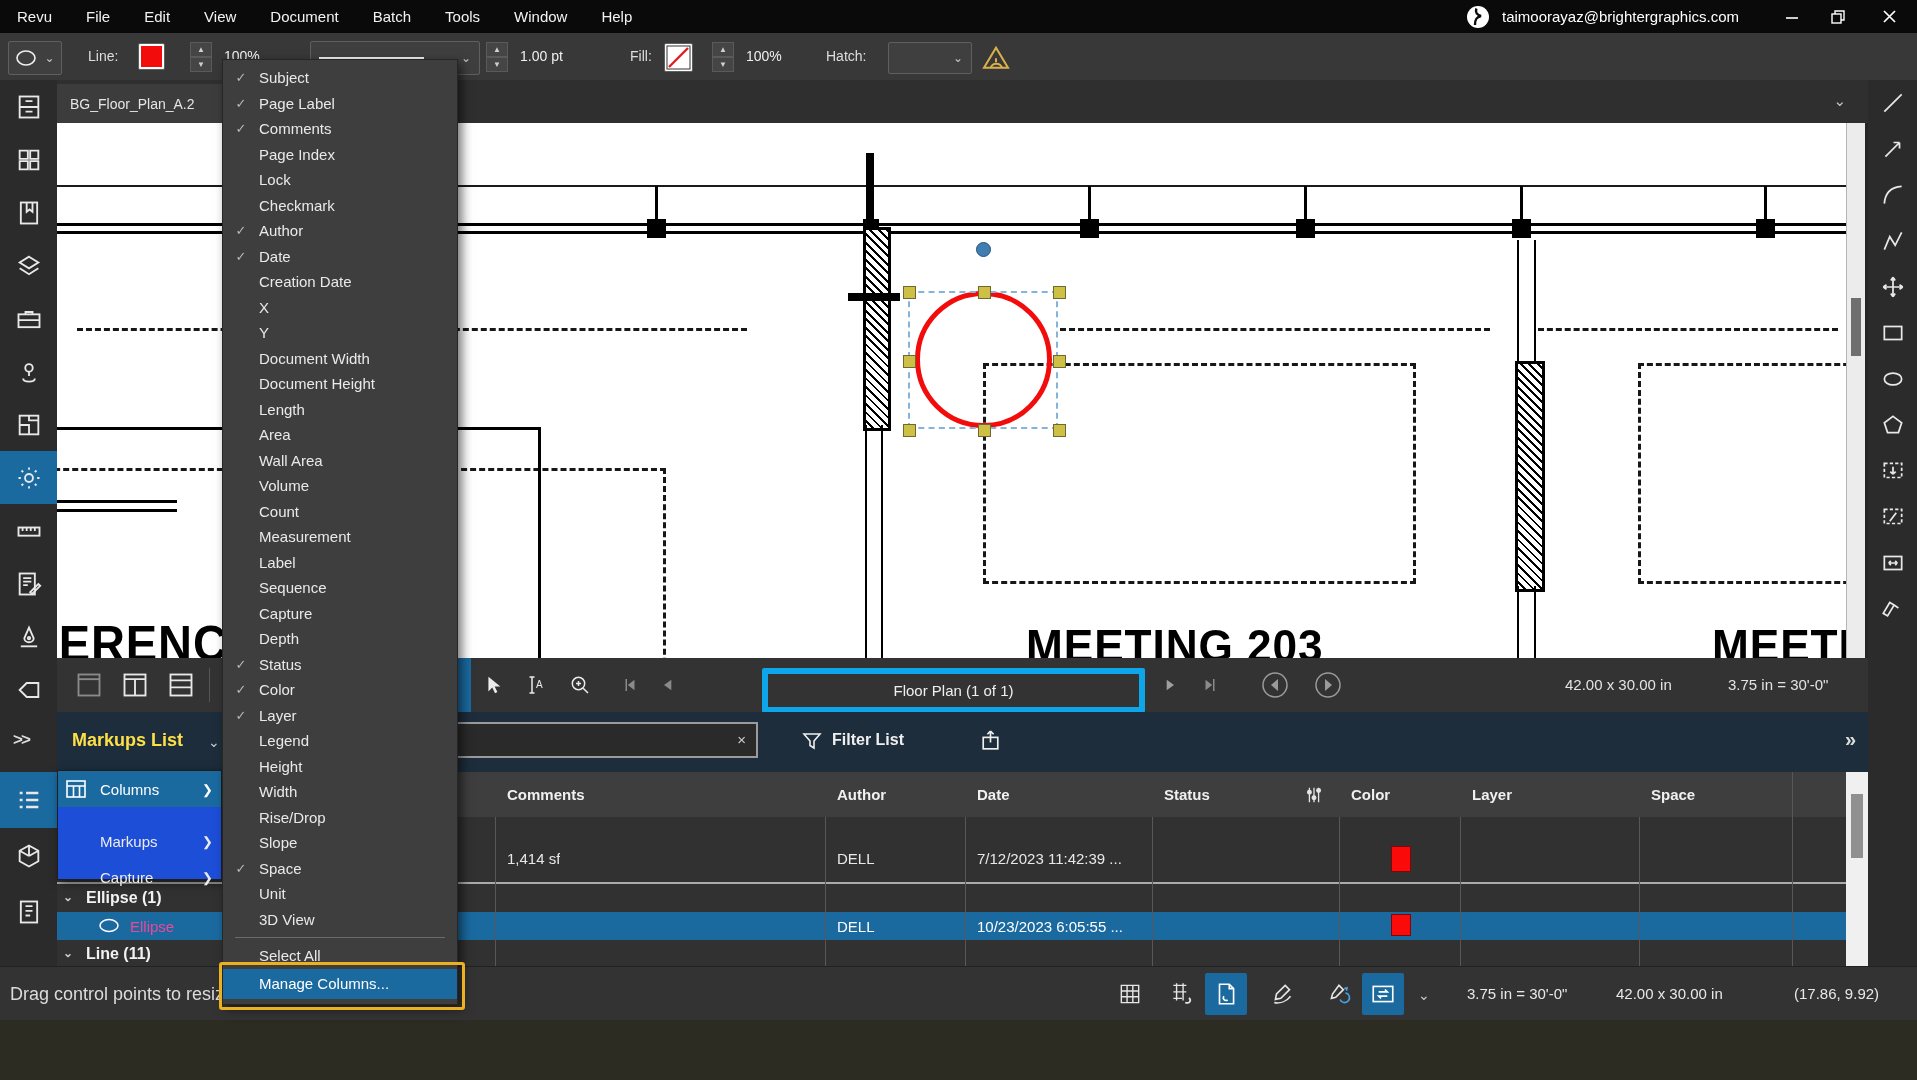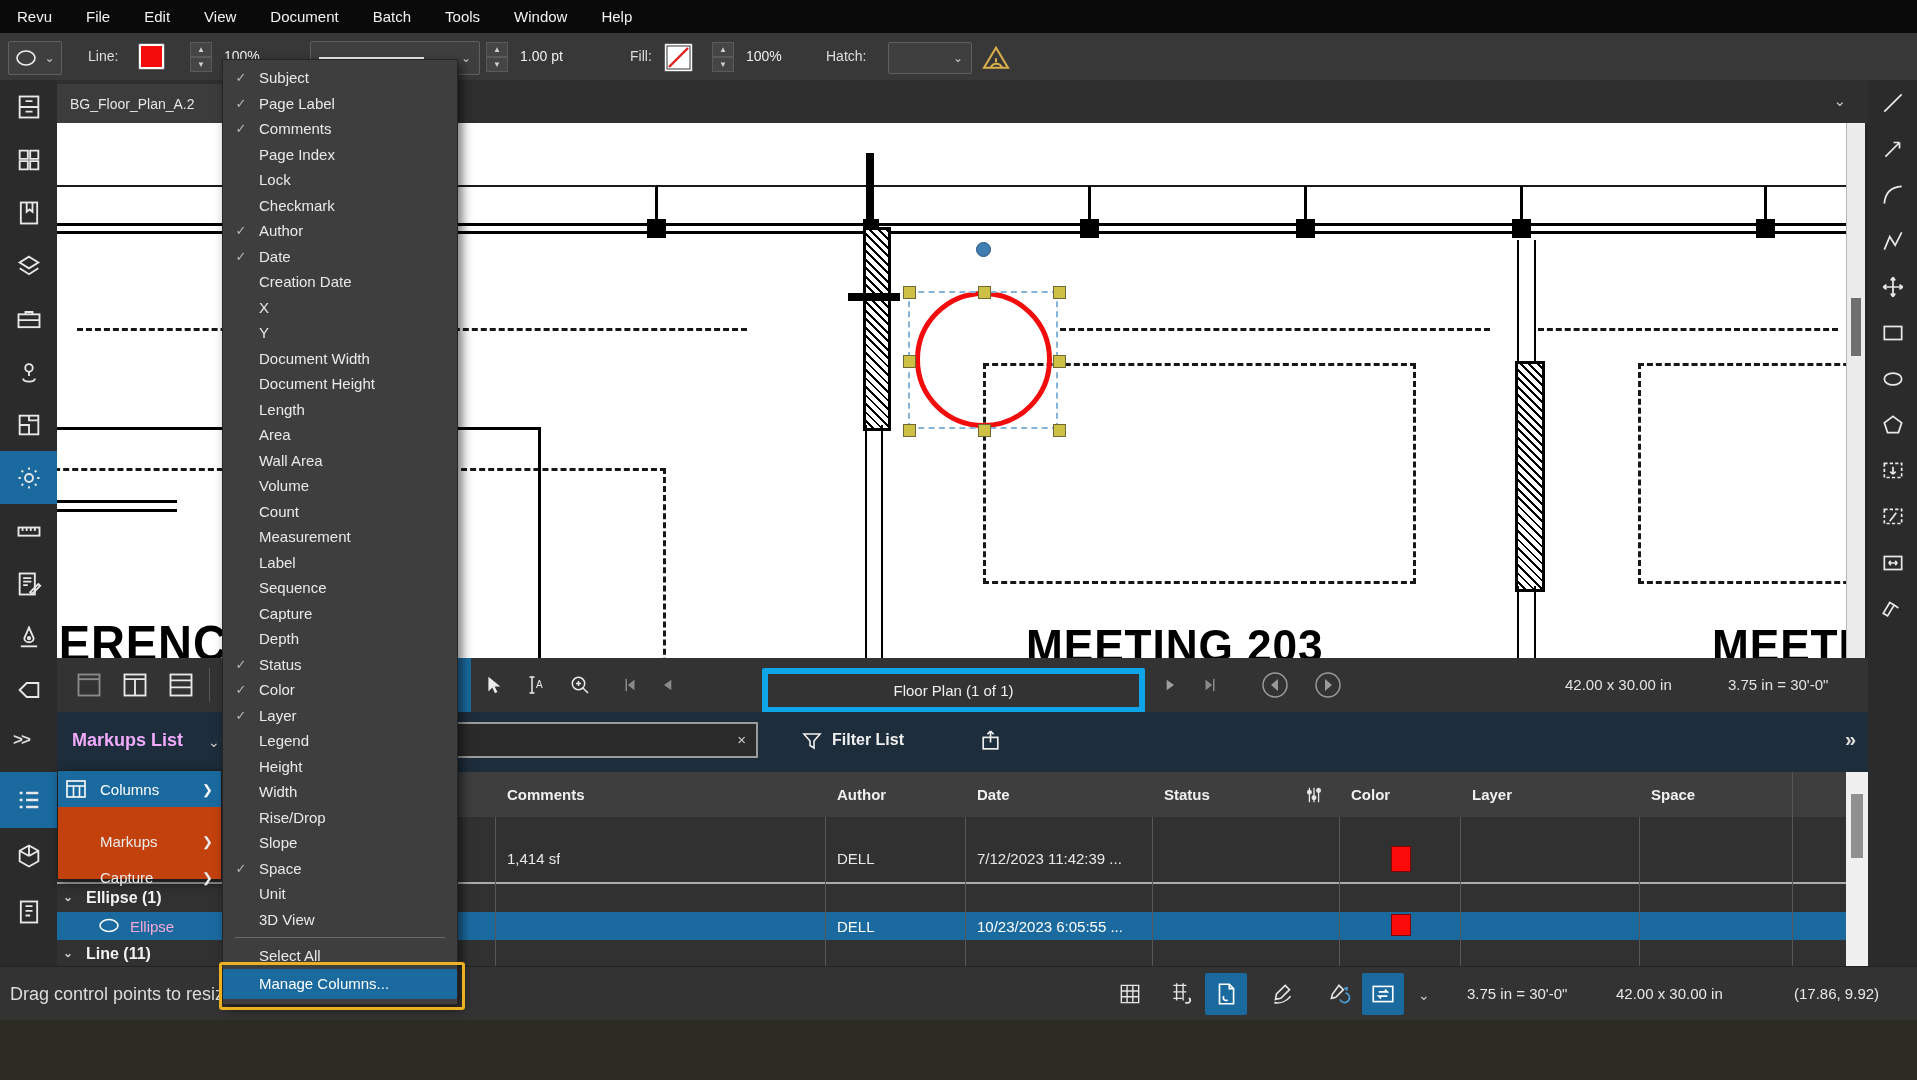--- a/index.html
+++ b/index.html
@@ -41,21 +41,21 @@
   .pane-ic{position:absolute;top:13px;width:28px;height:28px;}
   
   #mheader{left:0;top:712px;width:1917px;height:60px;background:#1e2d3b;}
   #mtable-bg{left:57px;top:772px;width:1789px;height:194px;background:#313131;}
   .th-cell{position:absolute;top:0;height:45px;display:flex;align-items:center;padding-left:12px;font-weight:bold;font-size:15px;color:#f0f0f0;box-sizing:border-box;}
   .col-sep{position:absolute;top:772px;width:1px;height:194px;background:#575757;}
   .cell-text{position:absolute;font-size:15px;color:#e8e8e8;white-space:nowrap;overflow:hidden;}
   .swatch{position:absolute;width:18px;height:24px;background:#fb0a0a;border:1px solid #7e0707;}
   .tree-label{position:absolute;font-size:16px;font-weight:bold;color:#f2f2f2;white-space:nowrap;}
   
-  #panelmenu{left:57px;top:770px;width:163px;height:108px;background:#c2410c;border:1px solid #1f1f1f;box-shadow:3px 3px 9px rgba(0,0,0,.55);z-index:40;}
+  #panelmenu{left:57px;top:770px;width:163px;height:108px;background:#1d4ed8;border:1px solid #1f1f1f;box-shadow:3px 3px 9px rgba(0,0,0,.55);z-index:40;}
   .pm-row{height:36px;display:flex;align-items:center;font-size:15px;color:#ececec;padding:0 8px 0 6px;box-sizing:border-box;}
   .pm-row.active{background:#1a6aa0;color:#fff;}
   .pm-arrow{margin-left:auto;font-size:13px;}
   #flyout{left:222px;top:59px;width:236px;background:#3e3e3e;border:1px solid #262626;box-shadow:4px 4px 10px rgba(0,0,0,.55);z-index:50;padding:5px 0;box-sizing:border-box;}
   .fi{height:25.5px;display:flex;align-items:center;}
   .fi .chk{width:36px;text-align:center;font-size:13px;color:#b8b8b8;}
   .fi .lbl{font-size:15px;color:#e9e9e9;}
   .fi.hl{background:#1a6aa0;height:30px;}
   .fi.hl .lbl{color:#fff;}
   #fly-sep{height:1px;background:#6a6a6a;margin:5px 12px;}
@@ -77,20 +77,45 @@
       <div class="tb-menu">Revu</div>
       <div class="tb-menu">File</div>
       <div class="tb-menu">Edit</div>
       <div class="tb-menu">View</div>
       <div class="tb-menu">Document</div>
       <div class="tb-menu">Batch</div>
       <div class="tb-menu">Tools</div>
       <div class="tb-menu">Window</div>
       <div class="tb-menu">Help</div>
     </div>
+  <div id="tb-right">
+    <span style="margin-right:12px;">
+      <svg width="24" height="24" viewBox="0 0 24 24">
+          <circle cx="12" cy="12" r="11" fill="#fff"></circle>
+          <path d="M9 20c0-5 1-8 6-9-4-1.2-6-3.5-4.6-7.5" stroke="#0a0a0a" stroke-width="2.4" fill="none"></path>
+        </svg>
+    </span>
+    <span style="font-size:15px;color:#fff;margin-right:30px;">taimoorayaz@brightergraphics.com</span>
+    <div class="winbtn">
+        <svg width="14" height="14" viewBox="0 0 14 14">
+          <path d="M1 8h12" stroke="#fff" stroke-width="1.6"></path>
+        </svg>
+      </div>
+    <div class="winbtn">
+        <svg width="16" height="16" viewBox="0 0 16 16" fill="none" stroke="#fff" stroke-width="1.4">
+          <rect x="2" y="5" width="9" height="9"></rect>
+          <path d="M5 5V2h9v9h-3"></path>
+        </svg>
+      </div>
+    <div class="winbtn" style="width:56px;">
+        <svg width="15" height="15" viewBox="0 0 15 15">
+          <path d="M2 2l11 11M13 2L2 13" stroke="#fff" stroke-width="1.7"></path>
+        </svg>
+      </div>
+  </div>
 </div>
 
 <div class="abs" id="toolbar">
   <div class="tbox" style="left:8px;top:8px;width:52px;height:32px;">
     <svg width="26" height="18" viewBox="0 0 26 18">
         <ellipse cx="11" cy="9" rx="9" ry="7" fill="none" stroke="#efefef" stroke-width="1.6"></ellipse>
       </svg>
     <span class="chev" style="margin-left:3px;">⌄</span>
   </div>
   <span class="tlabel" style="left:88px;">Line:</span>
@@ -475,21 +500,21 @@
       </svg>
     </div>
   <span class="abs" style="left:1508px;top:18px;font-size:15px;color:#e3e3e3;">42.00 x 30.00 in</span>
   <span class="abs" style="left:1671px;top:18px;font-size:15px;color:#e3e3e3;">3.75 in = 30'-0"</span>
 </div>
 
 <div class="abs" id="mheader">
   <div class="abs" style="left:0;top:0;width:57px;height:60px;background:#2b2b2b;">
     <span style="position:absolute;left:13px;top:18px;font-size:17px;font-weight:bold;color:#ddd;letter-spacing:-2px;">&gt;&gt;</span>
   </div>
-  <span style="position:absolute;left:72px;top:18px;font-size:18px;font-weight:bold;color:#f0abfc;">Markups List</span>
+  <span style="position:absolute;left:72px;top:18px;font-size:18px;font-weight:bold;color:#fde047;">Markups List</span>
   <span class="chev" style="position:absolute;left:208px;top:22px;font-size:14px;">⌄</span>
   <div style="position:absolute;left:262px;top:10px;width:496px;height:36px;background:#2a2a2a;border:2px solid #9b9b9b;box-sizing:border-box;">
     <span style="position:absolute;right:10px;top:7px;color:#ccc;font-size:15px;">×</span>
   </div>
   <span style="position:absolute;left:800px;top:17px;">
     <svg width="24" height="24" viewBox="0 0 24 24" fill="none" stroke="#efefef" stroke-width="1.6">
         <path d="M4 5h16l-6 7v7l-4-2.5V12z"></path>
       </svg>
   </span>
   <span style="position:absolute;left:832px;top:19px;font-size:16px;font-weight:bold;color:#efefef;">Filter List</span>
@@ -544,21 +569,21 @@
 <div class="abs" style="left:57px;top:882px;width:1789px;height:2px;background:#ababab;"></div>
 <span class="tree-label" style="left:63px;top:890px;font-size:12px;color:#ccc;">⌄</span>
 <span class="tree-label" style="left:86px;top:889px;">Ellipse (1)</span>
 
 <div class="abs" style="left:57px;top:912px;width:1789px;height:28px;background:#1a6aa0;"></div>
 <span style="position:absolute;left:98px;top:918px;">
     <svg width="22" height="15" viewBox="0 0 22 15">
       <ellipse cx="11" cy="7.5" rx="9" ry="6" fill="none" stroke="#fff" stroke-width="1.5"></ellipse>
     </svg>
   </span>
-<span class="cell-text" style="left:130px;top:918px;color:#f9a8d4;">Ellipse</span>
+<span class="cell-text" style="left:130px;top:918px;color:#ec4899;">Ellipse</span>
 <span class="cell-text" style="left:837px;top:918px;color:#fff;">DELL</span>
 <span class="cell-text" style="left:977px;top:918px;width:170px;color:#fff;">10/23/2023 6:05:55 ...</span>
 <div class="swatch" style="left:1391px;top:914px;height:20px;"></div>
 
 <span class="tree-label" style="left:63px;top:946px;font-size:12px;color:#ccc;">⌄</span>
 <span class="tree-label" style="left:86px;top:945px;">Line (11)</span>
 
 <div id="colseps">
     <div class="col-sep" style="left: 495px;"></div>
     <div class="col-sep" style="left: 825px;"></div>

